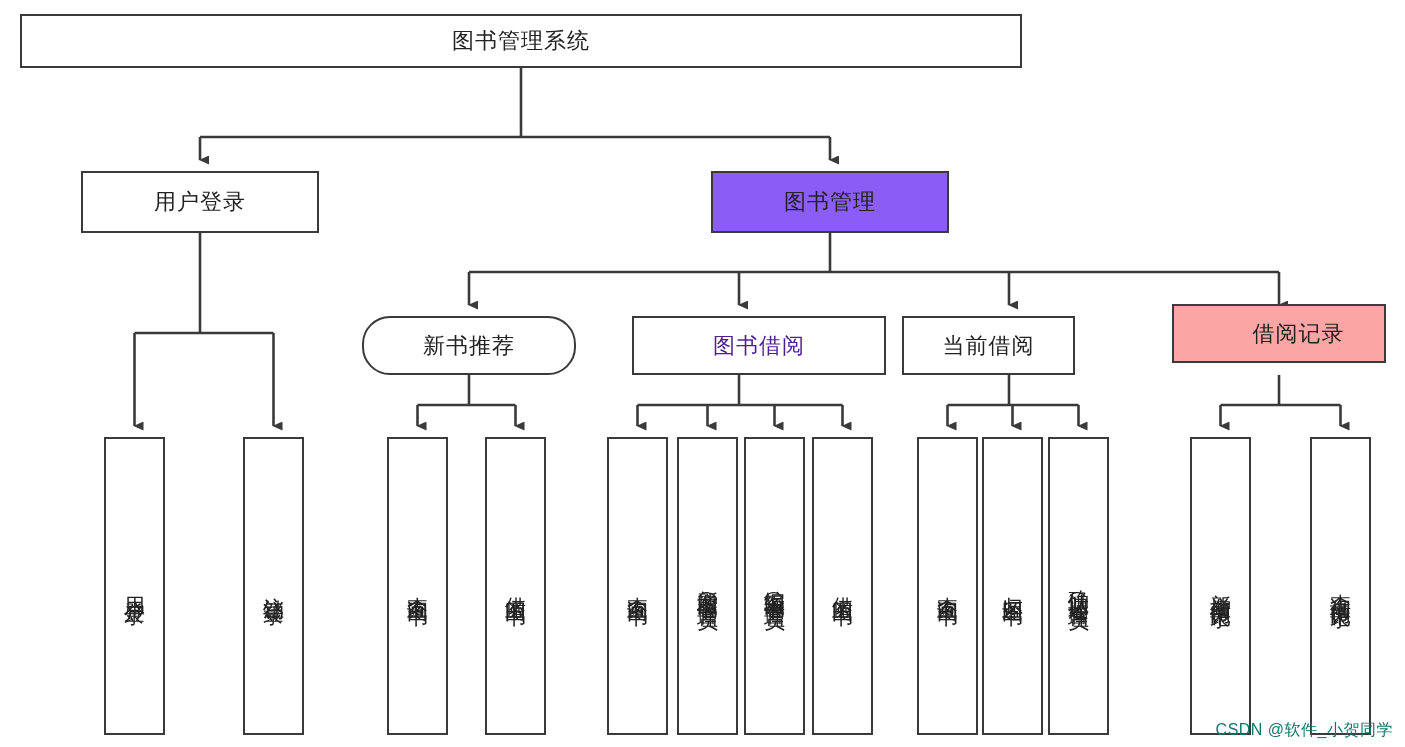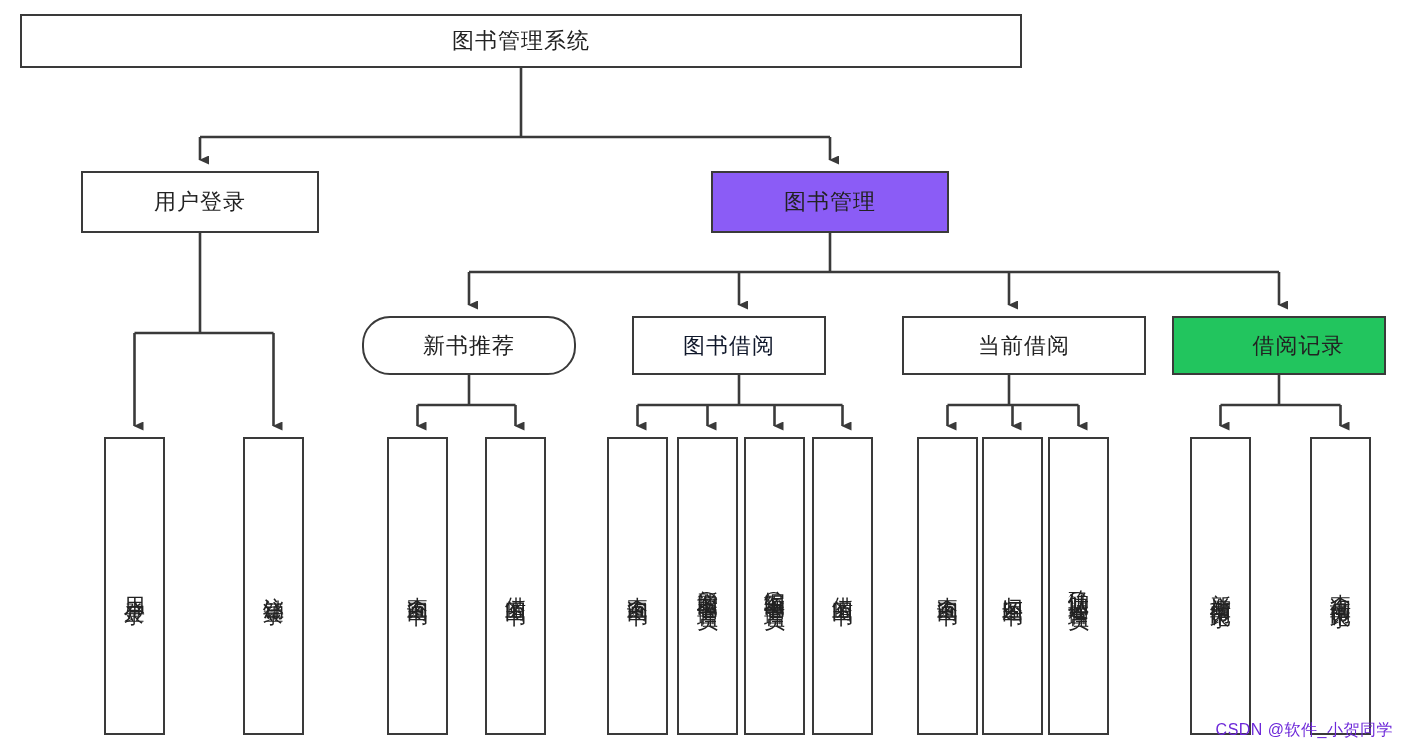--- a/index.html
+++ b/index.html
@@ -60,21 +60,21 @@
     display: block;
   }
   .node-root {
     font-size: 23px;
   }
   .watermark {
     position: absolute;
     right: 12px;
     bottom: 6px;
     font-size: 16px;
-    color: #6d28d9;
+    color: #0f766e;
     white-space: nowrap;
     letter-spacing: 0.5px;
   }
 </style>
 </head>
 <body>
 
 <div id="diagram-root">
 
   <svg id="edges-layer" viewBox="0 0 1405 747">
@@ -126,27 +126,27 @@
       </div>
       <div class="node horizontal" style="left: 81px; top: 171px; width: 238px; height: 62px; border-color: rgb(58, 58, 58); background: rgb(255, 255, 255); color: rgb(34, 34, 34);">
         <span class="node-label">用户登录</span>
       </div>
       <div class="node horizontal" style="left: 711px; top: 171px; width: 238px; height: 62px; border-color: rgb(58, 58, 58); background: #8b5cf6; color: rgb(34, 34, 34);">
         <span class="node-label">图书管理</span>
       </div>
       <div class="node horizontal" style="left: 362px; top: 316px; width: 214px; height: 59px; border-color: rgb(58, 58, 58); background: rgb(255, 255, 255); color: rgb(34, 34, 34); border-radius: 28px;">
         <span class="node-label">新书推荐</span>
       </div>
-      <div class="node horizontal" style="left: 632px; top: 316px; width: 194px; height: 59px; border-color: rgb(58, 58, 58); background: rgb(255, 255, 255); color: #0f172a;">
+      <div class="node horizontal" style="left: 632px; top: 316px; width: 254px; height: 59px; border-color: rgb(58, 58, 58); background: rgb(255, 255, 255); color: #4c1d95;">
         <span class="node-label">图书借阅</span>
       </div>
-      <div class="node horizontal" style="left: 902px; top: 316px; width: 244px; height: 59px; border-color: rgb(58, 58, 58); background: rgb(255, 255, 255); color: rgb(34, 34, 34);">
+      <div class="node horizontal" style="left: 902px; top: 316px; width: 173px; height: 59px; border-color: rgb(58, 58, 58); background: rgb(255, 255, 255); color: rgb(34, 34, 34);">
         <span class="node-label">当前借阅</span>
       </div>
-      <div class="node horizontal" style="left: 1172px; top: 316px; width: 214px; height: 59px; border-color: rgb(58, 58, 58); background: #22c55e; color: rgb(34, 34, 34); padding-left: 39px;">
+      <div class="node horizontal" style="left: 1172px; top: 304px; width: 214px; height: 59px; border-color: rgb(58, 58, 58); background: #fca5a5; color: rgb(34, 34, 34); padding-left: 39px;">
         <span class="node-label">借阅记录</span>
       </div>
       <div class="node vertical" style="left: 104px; top: 437px; width: 61px; height: 298px; border-color: rgb(58, 58, 58); background: rgb(255, 255, 255); color: rgb(34, 34, 34);">
         <span class="node-label">用户登录</span>
       </div>
       <div class="node vertical" style="left: 243px; top: 437px; width: 61px; height: 298px; border-color: rgb(58, 58, 58); background: rgb(255, 255, 255); color: rgb(34, 34, 34);">
         <span class="node-label">注销登录</span>
       </div>
       <div class="node vertical" style="left: 387px; top: 437px; width: 61px; height: 298px; border-color: rgb(58, 58, 58); background: rgb(255, 255, 255); color: rgb(34, 34, 34);">
         <span class="node-label">查询图书</span>

